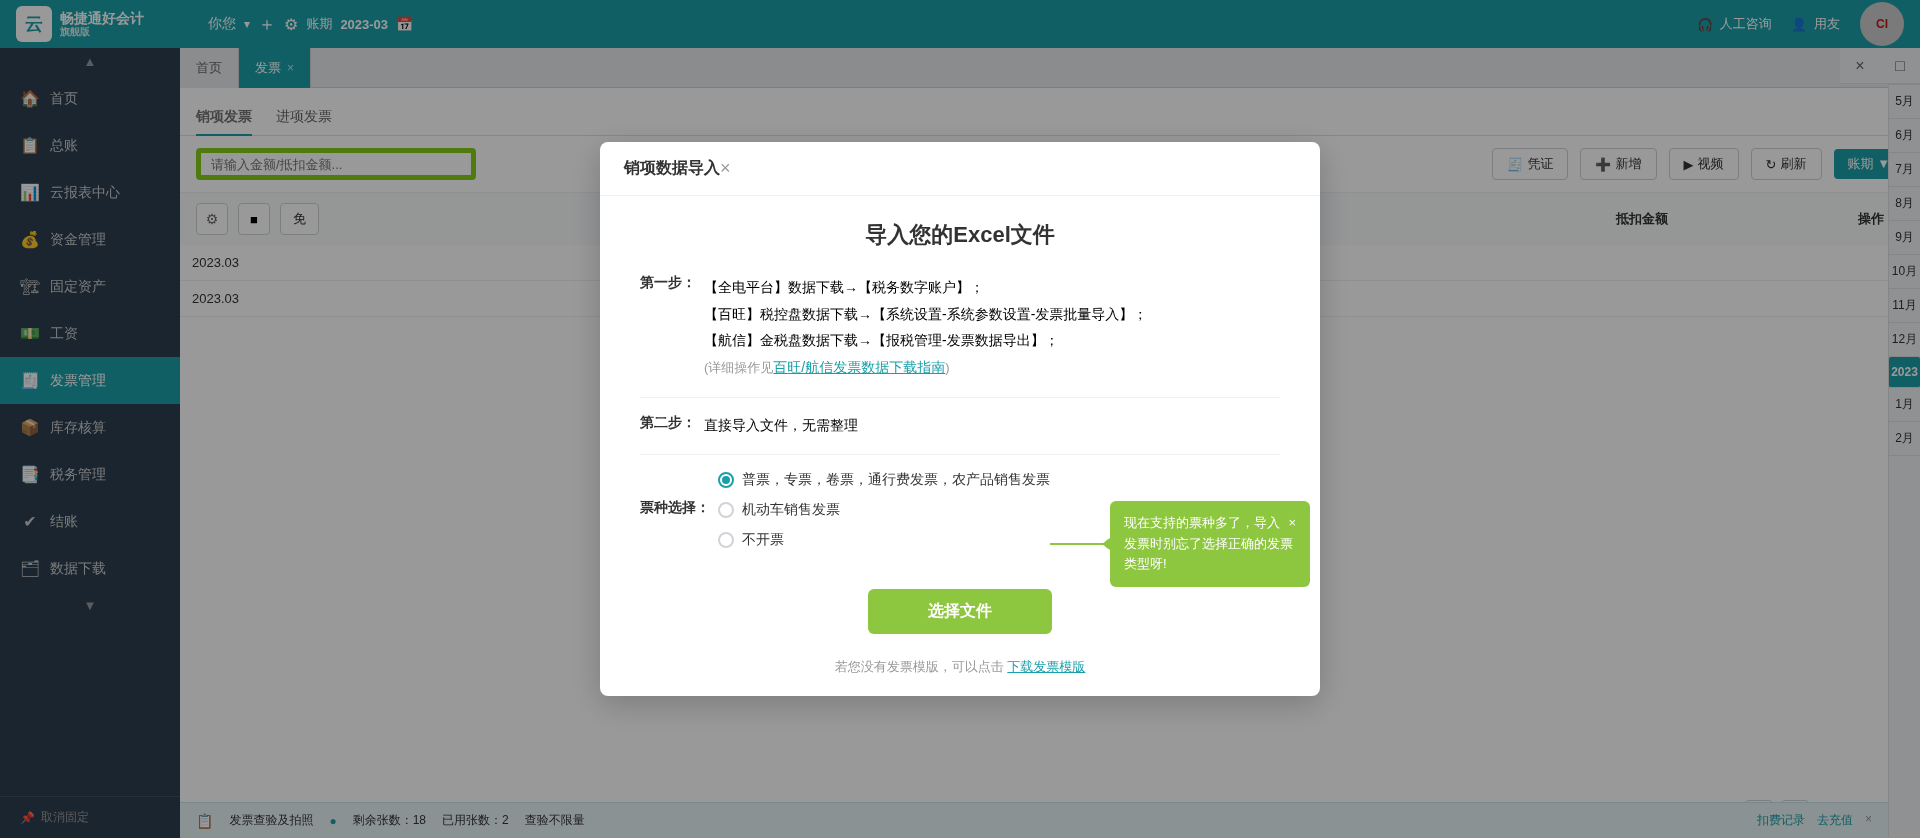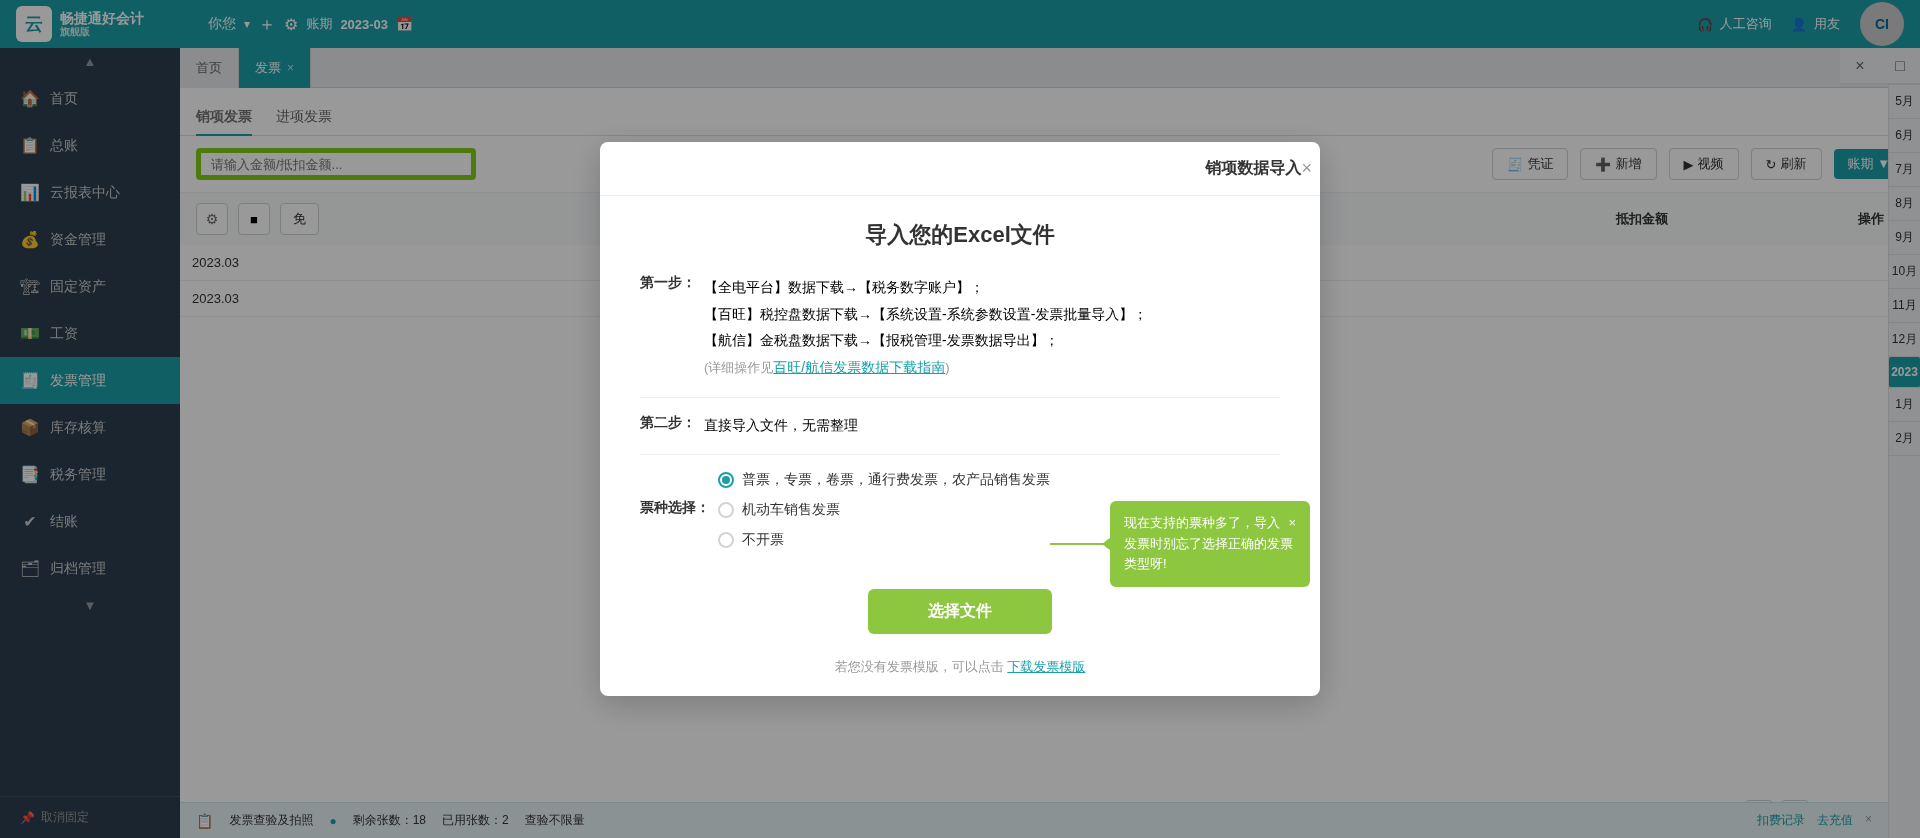--- a/index.html
+++ b/index.html
@@ -207,22 +207,22 @@
       display: flex; align-items: center; justify-content: center;
     }
 
     
     .modal {
       background: white; border-radius: 8px; width: 720px;
       box-shadow: 0 8px 32px rgba(0,0,0,0.2); position: relative;
       overflow: visible;
     }
     .modal-header {
-      display: flex; align-items: center; justify-content: flex-end;
-      padding: 16px 8px; border-bottom: 1px solid #f0f0f0;
+      display: flex; align-items: center; justify-content: flex-start;
+      padding: 16px 24px; border-bottom: 1px solid #f0f0f0;
     }
     .modal-title { font-size: 16px; font-weight: bold; color: #333; }
     .modal-close { cursor: pointer; color: #999; font-size: 18px; }
     .modal-body { padding: 24px 40px; }
     .modal-big-title {
       text-align: center; font-size: 22px; font-weight: bold;
       color: #333; margin-bottom: 24px;
     }
     .step-row { margin-bottom: 16px; }
     .step-label { font-size: 14px; color: #333; font-weight: bold; margin-bottom: 6px; }
@@ -243,21 +243,21 @@
       padding: 12px 60px; font-size: 16px; cursor: pointer; font-weight: bold;
     }
     .modal-bottom-note {
       text-align: center; padding: 0 40px 20px; font-size: 13px; color: #999;
     }
 
     
     .user-circle {
       width: 44px; height: 44px; border-radius: 50%;
       background: #ccc; display: flex; align-items: center; justify-content: center;
-      font-size: 14px; color: #0369a1; font-weight: bold;
+      font-size: 12px; color: #b91c1c; font-weight: bold;
     }
 
     
     .window-controls {
       position: fixed; top: 48px; right: 0; display: flex; gap: 0;
       z-index: 200;
     }
     .win-btn {
       width: 40px; height: 36px; display: flex; align-items: center; justify-content: center;
       cursor: pointer; color: #666; font-size: 16px;
@@ -334,21 +334,21 @@
   <div class="sidebar-item">
     <span class="sidebar-item-icon">📑</span>
     <span>税务管理</span>
   </div>
   <div class="sidebar-item">
     <span class="sidebar-item-icon">✔</span>
     <span>结账</span>
   </div>
   <div class="sidebar-item">
     <span class="sidebar-item-icon">🗂</span>
-    <span>归档管理</span>
+    <span>数据下载</span>
   </div>
   <div class="sidebar-scroll-btn">▼</div>
   <div class="sidebar-bottom">
     <span>📌</span>
     <span>取消固定</span>
   </div>
 </div>
 
 <div class="main-content">
 

